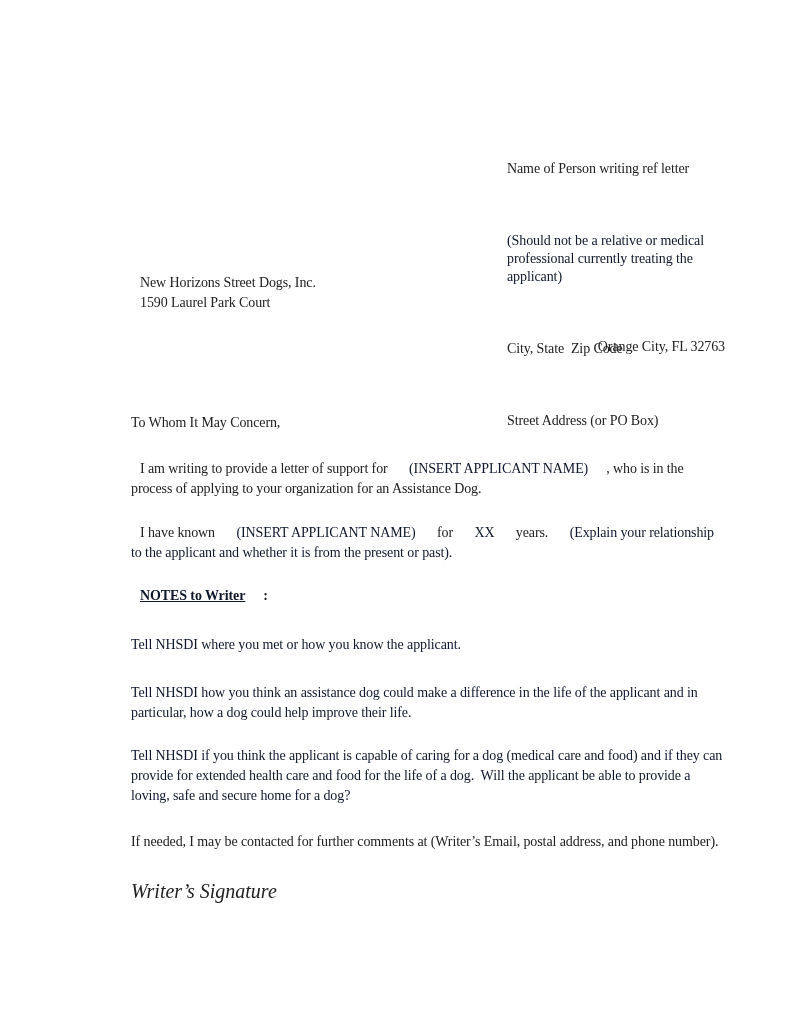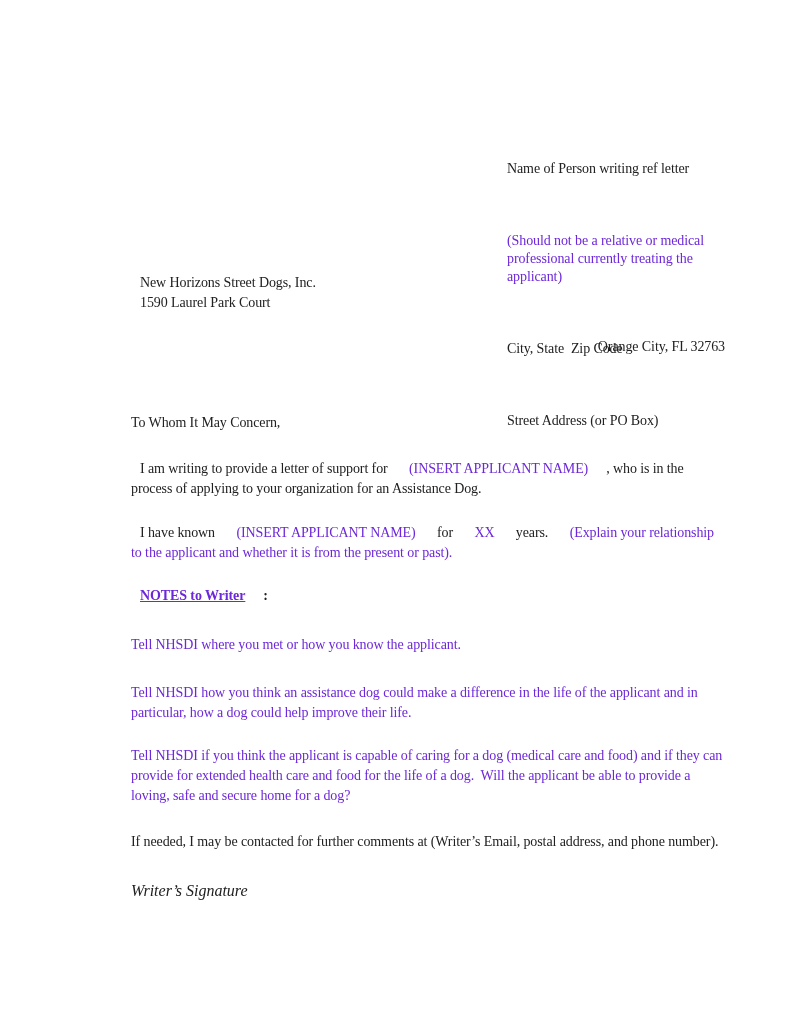--- a/index.html
+++ b/index.html
@@ -27,31 +27,31 @@
     white-space: pre-wrap;
   }
   .letter-body {
     position: absolute;
     left: 94px;
     top: 236px;
     width: 628px;
     line-height: 20px;
   }
   .letter-body p { white-space: pre-wrap; }
-  .red { color: #6d28d9; }
+  .red { color: #0f172a; }
   .bold { font-weight: bold; }
   .underline { text-decoration: underline; }
   .mb7  { margin-bottom: 7px; }
   .mb8  { margin-bottom: 8px; }
   .mb10 { margin-bottom: 10px; }
   .mb12 { margin-bottom: 12px; }
   .mb13 { margin-bottom: 13px; }
   .mb40 { margin-bottom: 40px; text-align: right; }
   .signature {
-    font-size: 16px;
+    font-size: 20px;
     line-height: 26px;
     font-style: italic;
     letter-spacing: 0;
   }
 </style>
 </head>
 <body>
 
 <div class="page">
 

